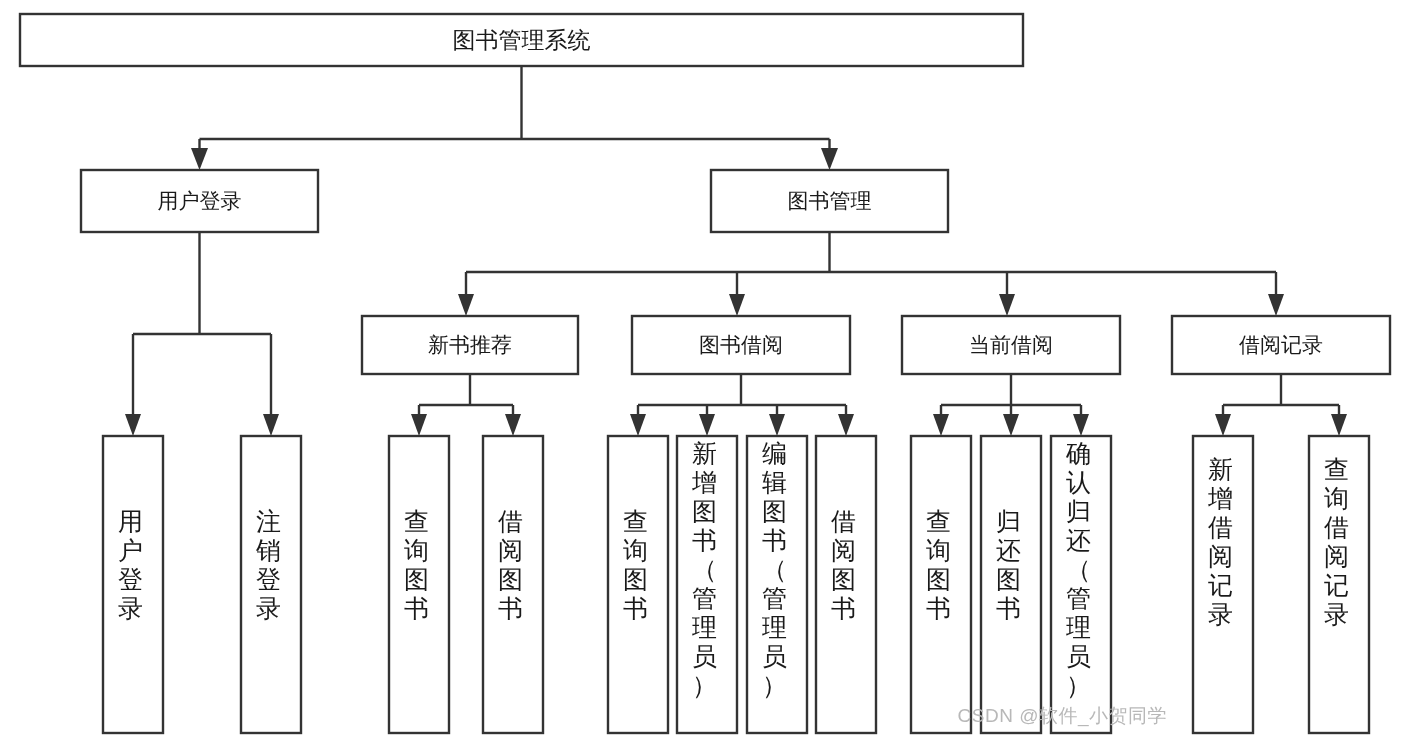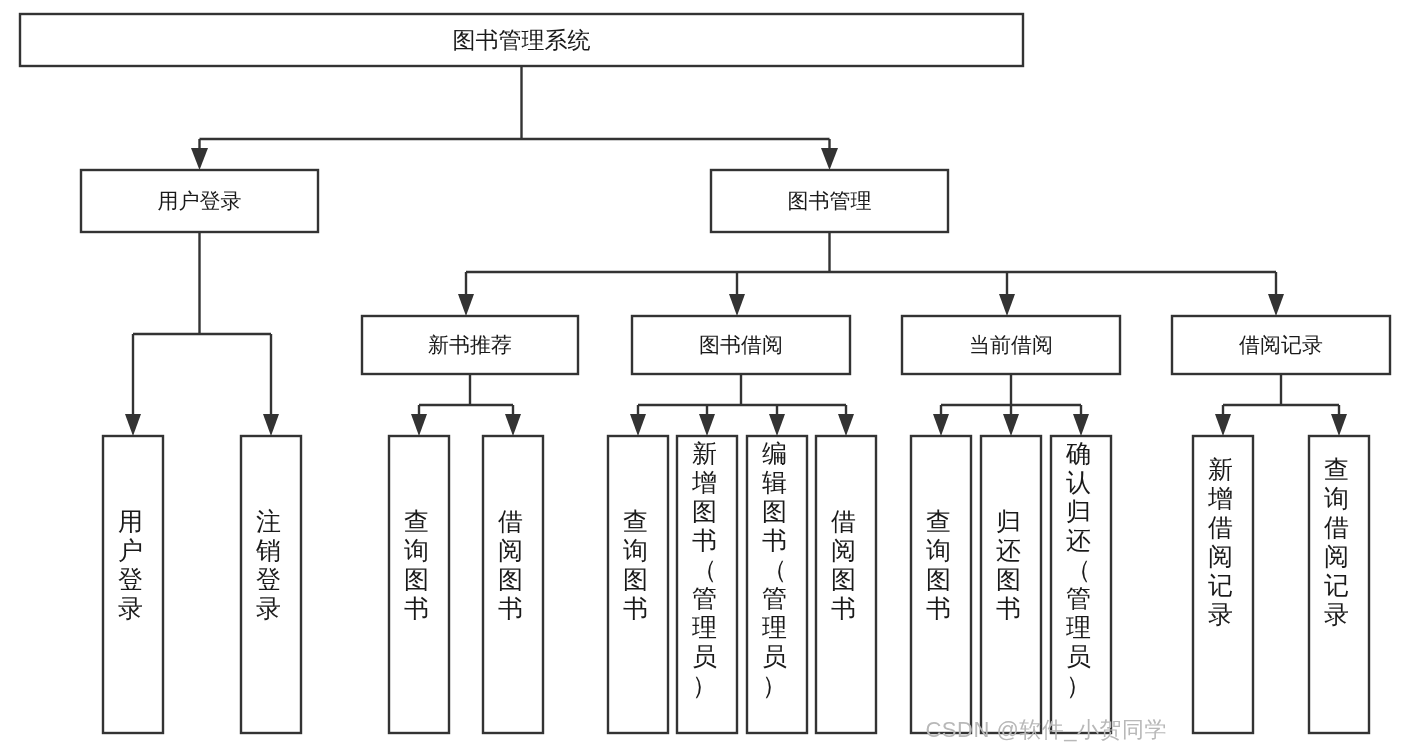--- a/index.html
+++ b/index.html
@@ -52,23 +52,23 @@
   .leaf-label {
     fill: #1a1a1a;
     font-family: "Liberation Sans", "DejaVu Sans", sans-serif;
     font-size: 25px;
     letter-spacing: 5px;
     text-anchor: middle;
   }
   .watermark {
     position: absolute;
     right: 8px;
-    bottom: 2px;
-    font-family: "Liberation Sans", "DejaVu Sans", sans-serif;
-    font-size: 22px;
+    bottom: 18px;
+    font-family: "Liberation Sans", "DejaVu Sans", sans-serif;
+    font-size: 19px;
     color: #b8b8b8;
     white-space: nowrap;
     letter-spacing: 0.5px;
     pointer-events: none;
   }
 </style>
 </head>
 <body>
 
 <div id="diagram-root">

